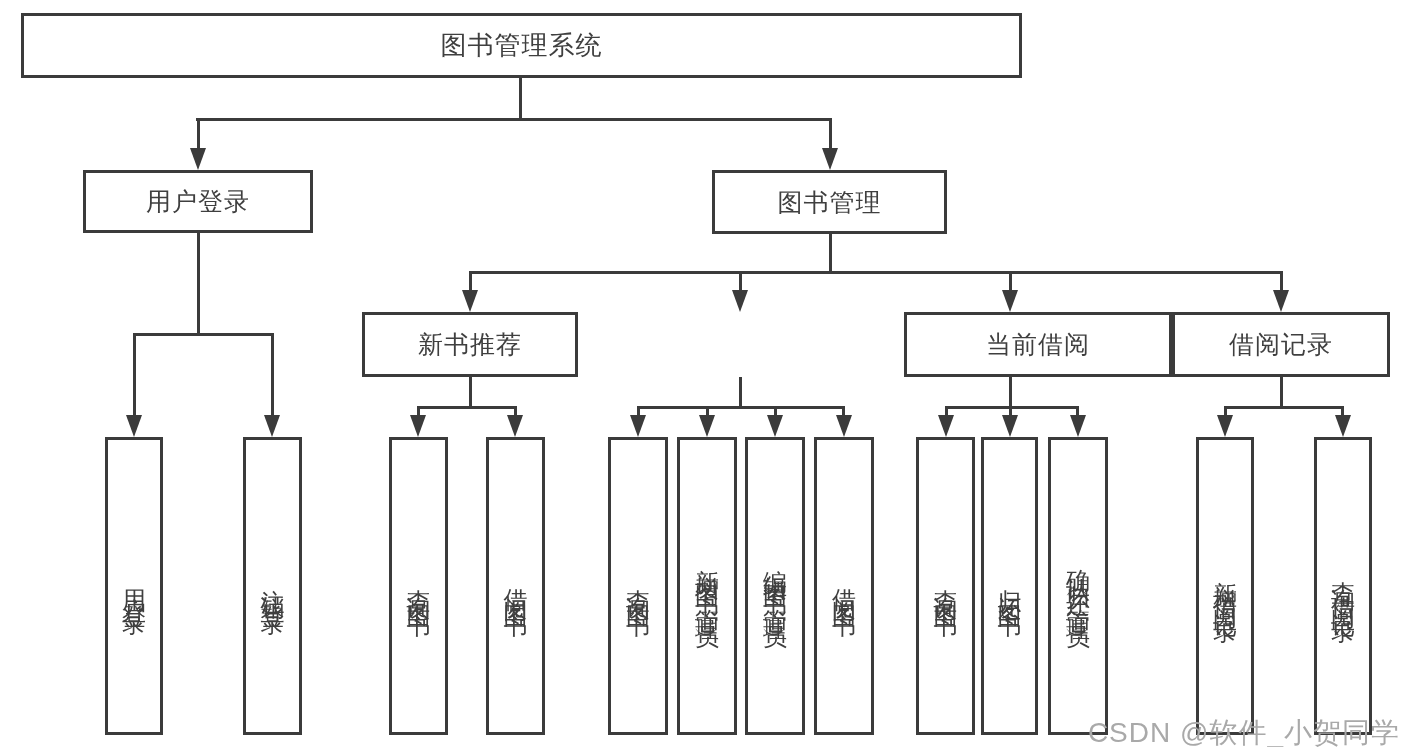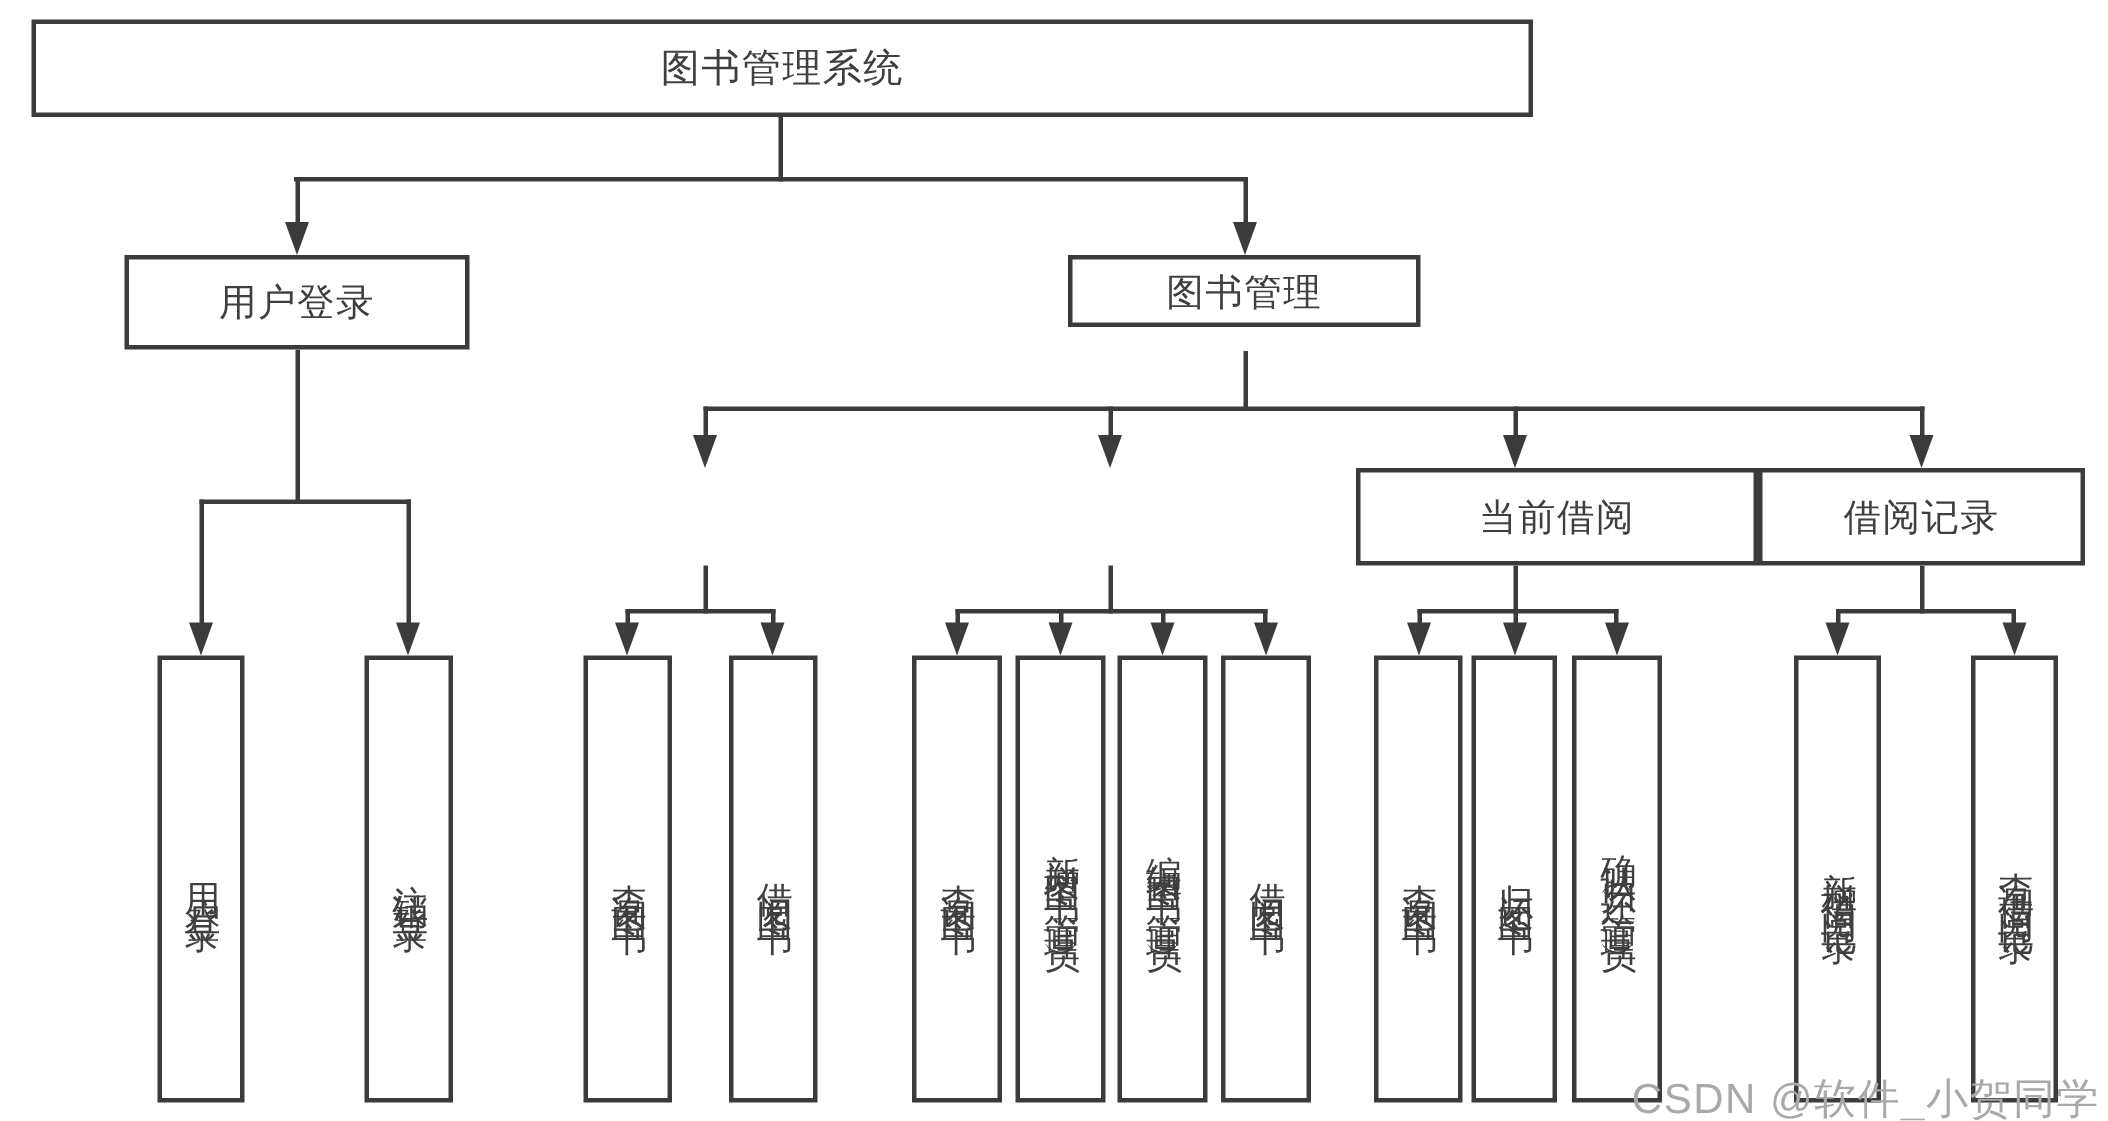--- a/index.html
+++ b/index.html
@@ -89,21 +89,21 @@
   <div class="line" style="left:519px;top:68px;width:3px;height:53px;"></div>
   <div class="line" style="left:196px;top:118px;width:636px;height:3px;"></div>
   <div class="line" style="left:197px;top:118px;width:3px;height:33px;"></div>
   <div class="line" style="left:829px;top:118px;width:3px;height:33px;"></div>
   <div class="arrow" style="left:190px;top:148px;"></div>
   <div class="arrow" style="left:822px;top:148px;"></div>
 
   <div class="hbox" style="left:83px;top:170px;width:230px;height:63px;">
     <span>用户登录</span>
   </div>
-  <div class="hbox" style="left:712px;top:170px;width:235px;height:48px;">
+  <div class="hbox" style="left:712px;top:170px;width:235px;height:64px;">
     <span>图书管理</span>
   </div>
 
   <div class="line" style="left:197px;top:233px;width:3px;height:103px;"></div>
   <div class="line" style="left:133px;top:333px;width:141px;height:3px;"></div>
   <div class="line" style="left:133px;top:333px;width:3px;height:85px;"></div>
   <div class="line" style="left:271px;top:333px;width:3px;height:85px;"></div>
   <div class="arrow" style="left:126px;top:415px;"></div>
   <div class="arrow" style="left:264px;top:415px;"></div>
 
@@ -111,20 +111,23 @@
   <div class="line" style="left:469px;top:271px;width:814px;height:3px;"></div>
   <div class="line" style="left:469px;top:271px;width:3px;height:22px;"></div>
   <div class="line" style="left:739px;top:271px;width:3px;height:22px;"></div>
   <div class="line" style="left:1009px;top:271px;width:3px;height:22px;"></div>
   <div class="line" style="left:1280px;top:271px;width:3px;height:22px;"></div>
   <div class="arrow" style="left:462px;top:290px;"></div>
   <div class="arrow" style="left:732px;top:290px;"></div>
   <div class="arrow" style="left:1002px;top:290px;"></div>
   <div class="arrow" style="left:1273px;top:290px;"></div>
 
+  <div class="hbox" style="left:362px;top:312px;width:216px;height:65px;">
+    <span>新书推荐</span>
+  </div>
   <div class="hbox" style="left:904px;top:312px;width:268px;height:65px;">
     <span>当前借阅</span>
   </div>
   <div class="hbox" style="left:1172px;top:312px;width:218px;height:65px;">
     <span>借阅记录</span>
   </div>
 
   <div class="line" style="left:469px;top:377px;width:3px;height:32px;"></div>
   <div class="line" style="left:417px;top:406px;width:100px;height:3px;"></div>
   <div class="line" style="left:417px;top:406px;width:3px;height:12px;"></div>

